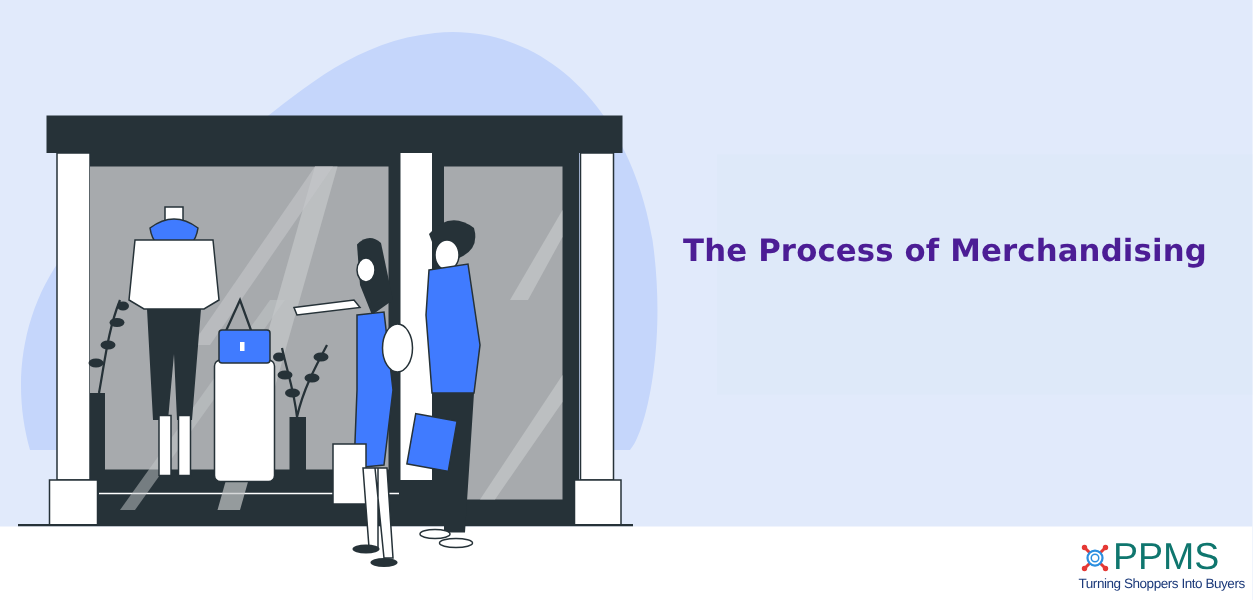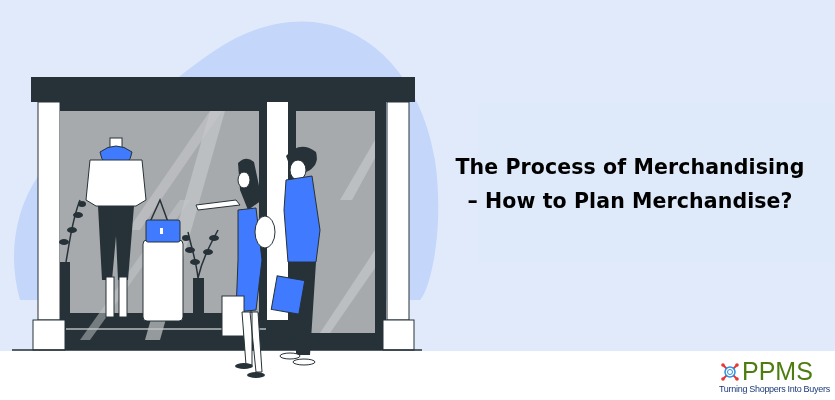--- a/index.html
+++ b/index.html
@@ -1,24 +1,24 @@
 <!DOCTYPE html>
 <html><head>
 <meta charset="utf-8">
 <style>
   html, body { margin:0; padding:0; }
   body { width:835px; height:400px; overflow:hidden; background:#ffffff; position:relative; font-family:"DejaVu Sans", sans-serif; }
   .band { position:absolute; left:0; top:0; width:835px; height:351px; background:#e1eafb; }
   .panel { position:absolute; left:478px; top:103px; width:357px; height:160px; background:#dde7f7; opacity:.55; }
   .illustration { position:absolute; left:0; top:0; width:460px; height:400px; }
-  .title { position:absolute; left:440px; top:150px; width:380px; text-align:center; color:#000000; font-weight:bold; font-size:20.5px; line-height:34px; letter-spacing:0.1px; }
+  .title { position:absolute; left:440px; top:150px; width:380px; text-align:center; color:#4c1d95; font-weight:bold; font-size:20.5px; line-height:34px; letter-spacing:0.1px; }
   .title span { display:block; }
   .logo { position:absolute; left:718px; top:360px; width:112px; height:36px; }
   .logo-mark { position:absolute; left:2px; top:2px; width:20px; height:20px; }
-  .logo-text { position:absolute; left:24px; top:-3px; font-family:"Liberation Sans", sans-serif; font-size:25px; color:#4d7c0f; letter-spacing:0px; }
+  .logo-text { position:absolute; left:24px; top:-3px; font-family:"Liberation Sans", sans-serif; font-size:25px; color:#0f766e; letter-spacing:0px; }
   .logo-tag { position:absolute; left:1px; top:24px; font-family:Liberation Sans, sans-serif; font-size:9px; color:#1c3a7a; white-space:nowrap; letter-spacing:-0.3px; }
 </style>
 </head>
 <body>
 
 <div class="band"></div>
 <div class="panel"></div>
 
 <svg class="illustration" viewBox="0 0 460 400" xmlns="http://www.w3.org/2000/svg">
 
@@ -102,21 +102,20 @@
     <path d="M286 180 L312 176 L320 230 L316 262 L288 262 L284 210 Z" fill="#407bff" stroke="#263238"></path>
     <path d="M288 262 L316 262 L310 355 L296 355 L296 300 Z" fill="#263238"></path>
     <rect x="274" y="278" width="28" height="34" fill="#407bff" stroke="#263238" transform="rotate(10 288 295)"></rect>
     <ellipse cx="290" cy="356" rx="10" ry="3" fill="#ffffff" stroke="#263238"></ellipse>
     <ellipse cx="304" cy="362" rx="11" ry="3" fill="#ffffff" stroke="#263238"></ellipse>
   </g>
 </svg>
 
 <div class="title">
   <span>The Process of Merchandising</span>
-  <span>– How to Plan Merchandise?</span>
 </div>
 
 <div class="logo">
   <svg class="logo-mark" viewBox="0 0 20 20">
     <line x1="3" y1="3" x2="17" y2="17" stroke="#e53935" stroke-width="2"></line>
     <line x1="17" y1="3" x2="3" y2="17" stroke="#e53935" stroke-width="2"></line>
     <circle cx="10" cy="10" r="5" fill="#ffffff" stroke="#2b8fe0" stroke-width="1.5"></circle>
     <circle cx="10" cy="10" r="2.5" fill="none" stroke="#2b8fe0" stroke-width="1"></circle>
     <circle cx="3" cy="3" r="1.8" fill="#e53935"></circle>
       <circle cx="17" cy="3" r="1.8" fill="#e53935"></circle>

